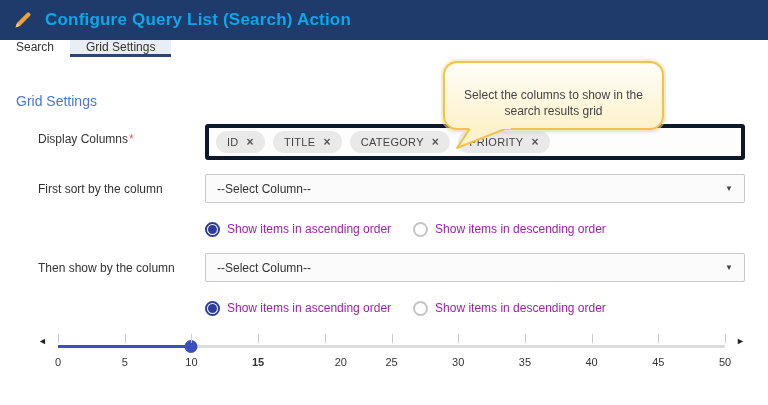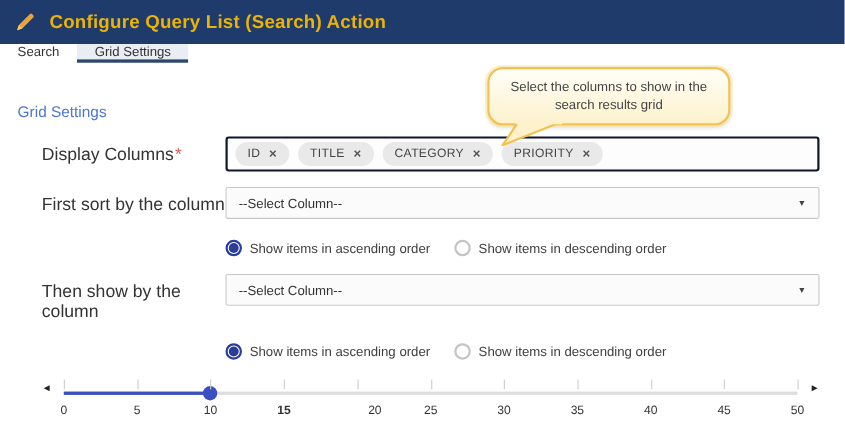--- a/index.html
+++ b/index.html
@@ -2,71 +2,71 @@
 <html><head>
 <meta charset="utf-8">
 <style>
   * { box-sizing: border-box; margin: 0; padding: 0; }
   html,body { background:#fff; }
   body { font-family: "Liberation Sans", sans-serif; }
   .page { position:relative; width:768px; height:405px; background:#fff; overflow:hidden; }
 
   
   .header { height:40px; background:#1f3b6b; display:flex; align-items:center; padding:0 13px; gap:12px; }
-  .header-title { color:#eab308; font-size:17px; font-weight:600; letter-spacing:.2px; }
+  .header-title { color:#0ea5e9; font-size:17px; font-weight:600; letter-spacing:.2px; }
   .pencil { width:20px; height:20px; flex-shrink:0; }
 
   
   .tab-bar { display:flex; height:33px; background:#fff; align-items:flex-start; }
   .tab { padding:0 16px; display:flex; align-items:center; font-size:12px; color:#333;
          border-bottom:3px solid transparent; cursor:pointer; }
   .tab.active { background:#e9edf4; border-bottom-color:#2c466f; }
 
   .section-title { color:#4a76d6; font-size:14px; margin:20px 0 15px 16px; font-weight:400; }
 
   
   .row { display:flex; margin:0 23px 14px 38px; }
-  .row-label { width:167px; flex-shrink:0; font-size:16px; color:#333; padding-top:8px; }
+  .row-label { width:167px; flex-shrink:0; font-size:12px; color:#333; padding-top:8px; }
   .required { color:#e05c5c; margin-left:1px; }
   .row-control { flex:1; position:relative; }
 
-  .tags-field { border:2px solid #0f172a; background:#fdfdfd; border-radius:3px; min-height:32px;
+  .tags-field { border:4px solid #0f172a; background:#fdfdfd; border-radius:3px; min-height:32px;
                 display:flex; align-items:center; padding:3px 7px; gap:8px; cursor:text; }
   .tag { background:#e9e9e9; border-radius:12px; padding:5px 11px; font-size:11px; color:#444;
          display:inline-flex; align-items:center; gap:8px; letter-spacing:.3px; white-space:nowrap; }
   .tag-x { font-weight:bold; color:#555; font-size:12px; line-height:9px; cursor:pointer; }
 
   .select { border:1px solid #c9c9c9; background:#fbfbfb; border-radius:2px; height:29px;
             display:flex; align-items:center; justify-content:space-between; padding:0 11px;
             font-size:12px; color:#333; cursor:pointer; }
   .caret { font-size:8px; color:#444; }
 
   .radio-row { display:flex; gap:22px; padding-top:5px; }
-  .radio-item { display:flex; align-items:center; gap:7px; font-size:12px; color:#404040; cursor:pointer; }
+  .radio-item { display:flex; align-items:flex-start; gap:7px; font-size:12px; color:#a21caf; cursor:pointer; }
   .radio { width:15px; height:15px; border-radius:50%; border:2px solid #c4c4c4; background:#fff;
            position:relative; flex-shrink:0; }
   .radio.checked { border-color:#2b3d9b; }
   .radio.checked::after { content:''; position:absolute; inset:1px; border-radius:50%; background:#2b3d9b; }
 
   
   .slider-row { display:flex; align-items:flex-start; padding-top:7px; }
   .slider-arrow { font-size:9px; color:#222; padding-top:3px; width:14px; cursor:pointer; user-select:none; }
   .slider-arrow.right { text-align:right; }
   .slider-area { flex:1; position:relative; height:40px; margin:0 6px; }
   .tick { position:absolute; top:1px; width:1px; height:9px; background:#ccc; }
   .slider-track { position:absolute; left:0; right:0; top:12px; height:3px; background:#ddd; }
   .slider-fill { position:absolute; left:0; top:12px; height:3px; background:#3a50c2; }
   .slider-handle { position:absolute; top:7px; width:13px; height:13px; border-radius:50%;
                    background:#3a50c2; transform:translateX(-50%); cursor:grab; }
   .tick-label { position:absolute; top:23px; transform:translateX(-50%); font-size:11px; color:#333; }
 
   
   .tooltip { position:absolute; left:443px; top:61px; width:221px; z-index:5;
              background:linear-gradient(#fffef8,#fdf2cc); border:2px solid #f2c14e; border-radius:14px;
-             padding:8px 12px 9px; font-size:12px; color:#444; text-align:center; line-height:1.35;
+             padding:24px 12px 9px; font-size:12px; color:#444; text-align:center; line-height:1.35;
              box-shadow:0 0 0 2px rgba(250,228,160,.55), 0 2px 4px rgba(0,0,0,.12); }
   .tooltip-tail { position:absolute; left:10px; bottom:-21px; width:58px; height:23px; }
 </style>
 </head>
 <body>
 
 <div class="page">
 
   <div class="header">
     <svg class="pencil" viewBox="0 0 20 20">

